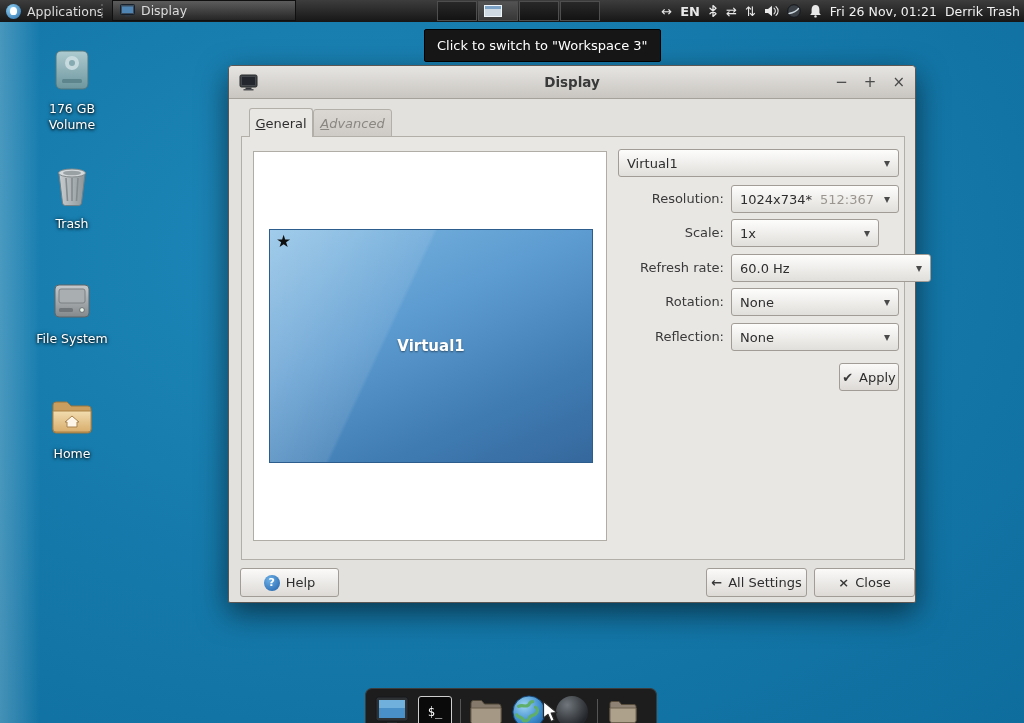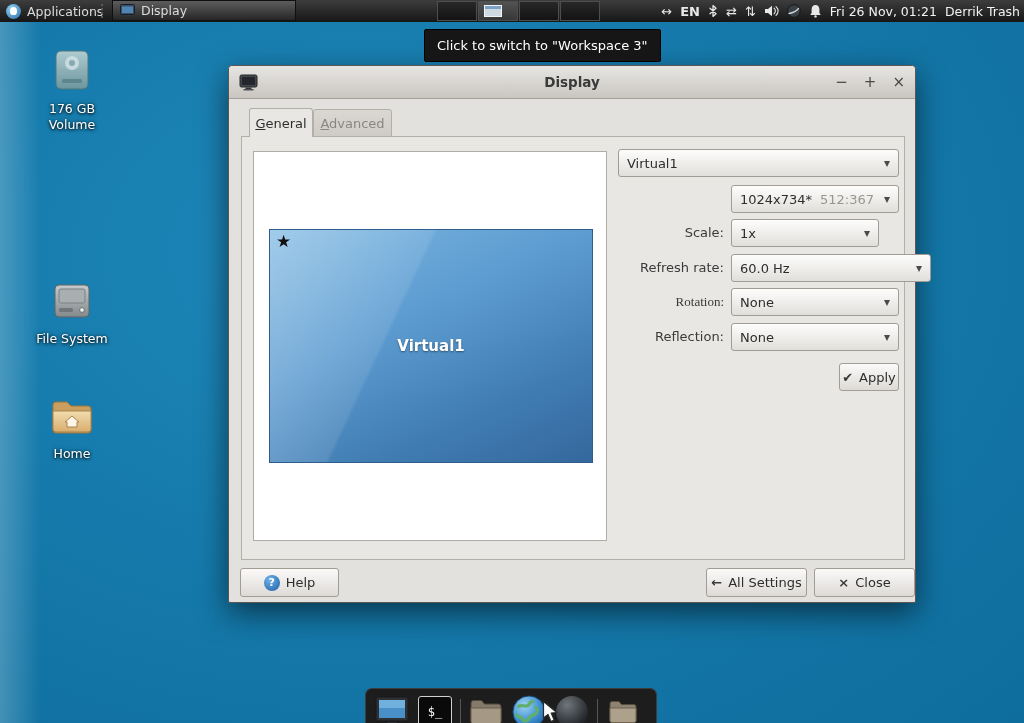--- a/index.html
+++ b/index.html
@@ -41,21 +41,21 @@
     border:1px solid #5a5754;border-radius:4px 4px 2px 2px;box-shadow:0 10px 30px rgba(0,0,0,.55);z-index:30;box-sizing:border-box;}
   .titlebar{position:absolute;left:0;top:0;right:0;height:32px;border-radius:4px 4px 0 0;
     background:linear-gradient(#e7e5e2,#c9c6c1);border-bottom:1px solid #a5a19b;display:flex;align-items:center;}
   .tb-icon{margin-left:10px;display:flex;}
   .tb-title{position:absolute;left:0;right:0;text-align:center;font-weight:bold;font-size:13.5px;color:#3a3a3a;}
   .tb-controls{position:absolute;right:10px;top:0;height:32px;display:flex;align-items:center;gap:16px;}
   .tb-btn{color:#4a4a4a;font-size:15px;line-height:1;cursor:default;}
   .tab{position:absolute;height:29px;display:flex;align-items:center;justify-content:center;font-size:13px;
     border:1px solid #b2aea8;box-sizing:border-box;border-radius:3px 3px 0 0;}
   .tab-active{left:20px;top:42px;width:64px;background:#e9e7e4;border-bottom:none;z-index:3;color:#2e2e2e;}
-  .tab-inactive{left:84px;top:43px;width:79px;background:linear-gradient(#dbd8d4,#cecbc6);color:#8a8681;z-index:1;}
+  .tab-inactive{left:84px;top:43px;width:79px;background:linear-gradient(#dbd8d4,#cecbc6);color:#8a8681;z-index:1;font-style:italic;}
   .mn{display:inline-block;}
   .mn::first-letter{text-decoration:underline;}
   .tab-frame{position:absolute;left:12px;top:70px;width:662px;height:422px;background:#e9e7e4;
     border:1px solid #b2aea8;z-index:2;}
   .preview-panel{position:absolute;left:24px;top:85px;width:354px;height:390px;background:#ffffff;
     border:1px solid #b0aca6;z-index:4;box-sizing:border-box;}
   .monitor{position:absolute;left:15px;top:77px;width:324px;height:234px;border:1px solid #2c5d8c;box-sizing:border-box;
     background:linear-gradient(155deg,#7db8e2 0%,#5c9bd0 40%,#3f7bb1 75%,#35689d 100%);}
   .monitor::after{content:"";position:absolute;inset:0;
     background:linear-gradient(115deg,rgba(255,255,255,.28) 0%,rgba(255,255,255,.10) 38%,rgba(255,255,255,0) 39%);}
@@ -160,20 +160,38 @@
           </defs>
           <rect x="5" y="2" width="32" height="38" rx="5" fill="url(#gv)" stroke="#4f767e"></rect>
           <circle cx="21" cy="14" r="7" fill="#cfe1e4" opacity="0.85"></circle>
           <circle cx="21" cy="14" r="3" fill="#85aab1"></circle>
           <rect x="11" y="30" width="20" height="4" rx="1.5" fill="#5d858d"></rect>
         </svg>
     </div>
     <div class="di-label">176 GB Volume</div>
   </div>
 
+  <div class="desk-icon" style="left:30px;top:163px;">
+    <div class="di-img">
+      <svg width="40" height="44" viewBox="0 0 40 44">
+          <defs>
+            <linearGradient id="gt" x1="0" y1="0" x2="1" y2="0">
+              <stop offset="0" stop-color="#c8cdcf"></stop>
+              <stop offset="0.5" stop-color="#aab1b4"></stop>
+              <stop offset="1" stop-color="#8f9699"></stop>
+            </linearGradient>
+          </defs>
+          <path d="M7 10 L10.5 39 a3 3 0 0 0 3 2.6 h13 a3 3 0 0 0 3-2.6 L33 10 Z" fill="url(#gt)" stroke="#777e81"></path>
+          <ellipse cx="20" cy="9" rx="13.5" ry="4" fill="#d4d9db" stroke="#818889"></ellipse>
+          <ellipse cx="20" cy="9" rx="9" ry="2.3" fill="#9aa1a4"></ellipse>
+          <path d="M14 14 L15.5 37 M20 14 L20 37 M26 14 L24.5 37" stroke="#848b8e" stroke-width="1.6" fill="none"></path>
+        </svg>
+    </div>
+    <div class="di-label">Trash</div>
+  </div>
 
   <div class="desk-icon" style="left:30px;top:278px;">
     <div class="di-img">
       <svg width="42" height="42" viewBox="0 0 42 42">
           <defs>
             <linearGradient id="gf" x1="0" y1="0" x2="0" y2="1">
               <stop offset="0" stop-color="#c6cacc"></stop>
               <stop offset="1" stop-color="#84898c"></stop>
             </linearGradient>
           </defs>
@@ -235,39 +253,40 @@
         <span class="monitor-star">★</span>
         <span class="monitor-name">Virtual1</span>
       </div>
     </div>
 
     <div class="combo" style="left:389px;top:83px;width:281px;">
       <span>Virtual1</span>
       <span class="combo-arrow">▾</span>
     </div>
 
+    <span class="fld-label" style="top:119px;">Resolution:</span>
     <div class="combo" style="left:502px;top:119px;width:168px;">
       <span>1024x734*</span>
       <span class="combo-aspect">512:367</span>
       <span class="combo-arrow">▾</span>
     </div>
 
     <span class="fld-label" style="top:153px;">Scale:</span>
     <div class="combo" style="left:502px;top:153px;width:148px;">
       <span>1x</span>
       <span class="combo-arrow">▾</span>
     </div>
 
     <span class="fld-label" style="top:188px;">Refresh rate:</span>
     <div class="combo" style="left:502px;top:188px;width:200px;">
       <span>60.0 Hz</span>
       <span class="combo-arrow">▾</span>
     </div>
 
-    <span class="fld-label" style="top:222px;font-family:Liberation Serif, serif;">Rotation:</span>
+    <span class="fld-label" style="top:222px;">Rotation:</span>
     <div class="combo" style="left:502px;top:222px;width:168px;">
       <span>None</span>
       <span class="combo-arrow">▾</span>
     </div>
 
     <span class="fld-label" style="top:257px;">Reflection:</span>
     <div class="combo" style="left:502px;top:257px;width:168px;">
       <span>None</span>
       <span class="combo-arrow">▾</span>
     </div>

